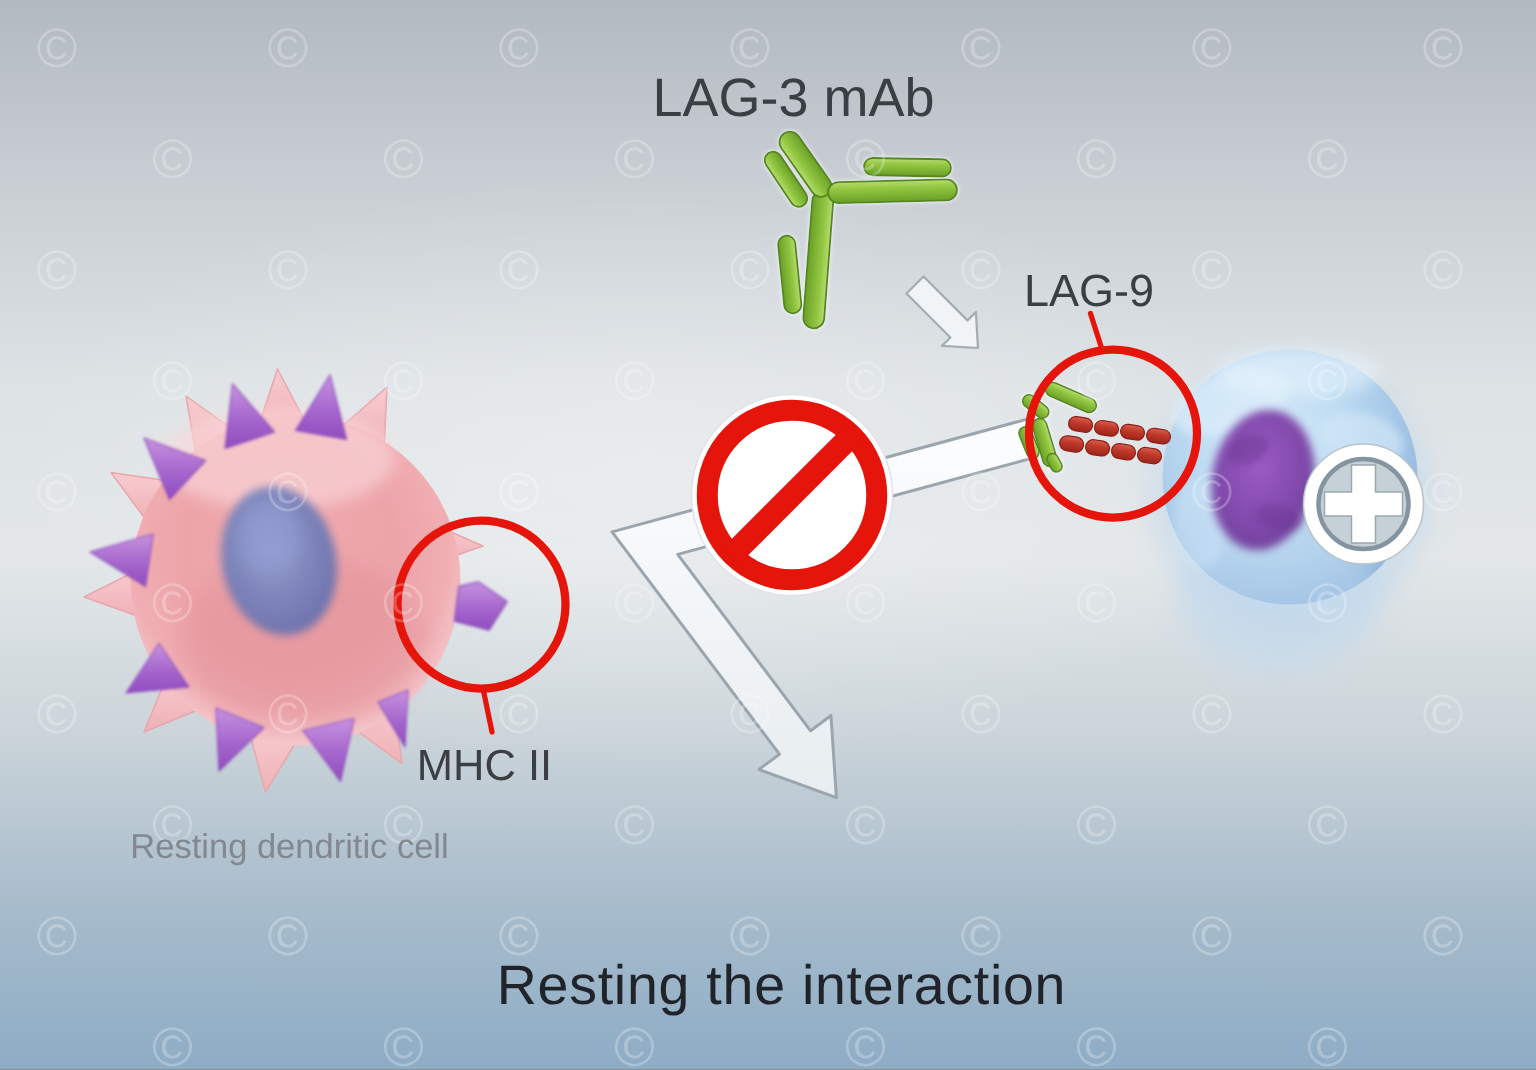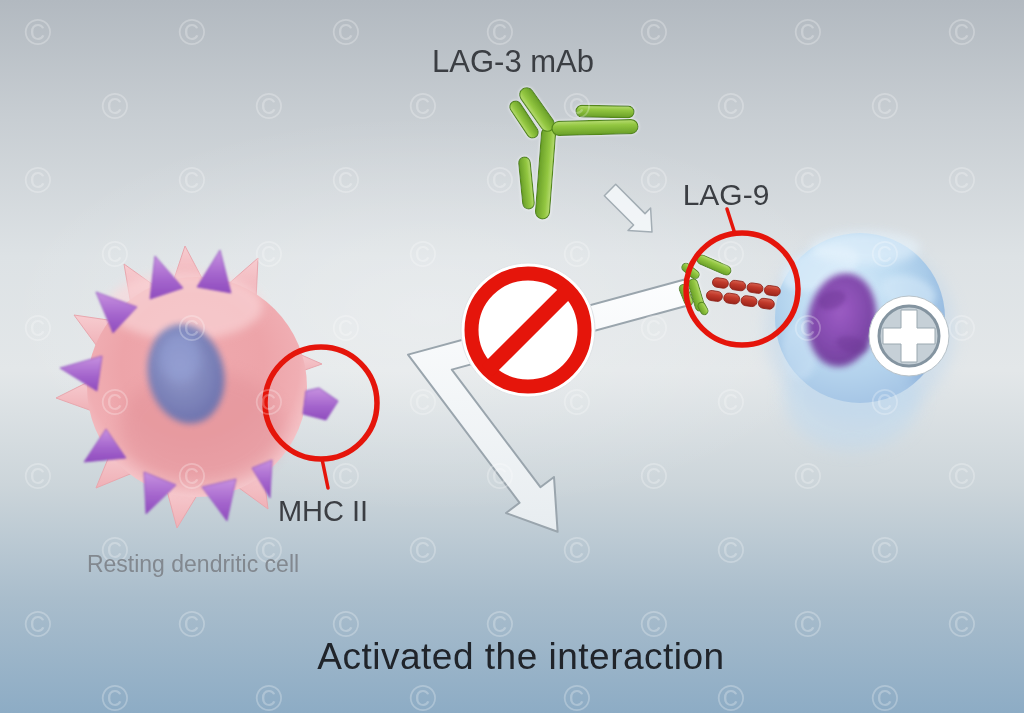--- a/index.html
+++ b/index.html
@@ -16,21 +16,21 @@
   #watermarks{position:absolute;left:0;top:0;width:100%;height:100%;z-index:20;pointer-events:none;}
   .wm{
     position:absolute;transform:translate(-50%,-50%);
     font-size:37px;color:rgba(255,255,255,0.26);
     font-family:"Liberation Sans", sans-serif;line-height:1;
   }
   #labels{position:absolute;left:0;top:0;width:100%;height:100%;z-index:30;}
   .label{position:absolute;transform:translateX(-50%);white-space:nowrap;}
   .lbl-dark{color:var(--label-dark,#3b3e43);}
   .lbl-gray{color:var(--label-gray,#82888f);}
-  #label-antibody{left:513px;top:44px;font-size:31px;}
+  #label-antibody{left:529px;top:44px;font-size:36px;}
   #label-receptor{left:726px;top:178px;font-size:30px;}
   #label-tcell{left:863px;top:412px;font-size:24px;}
   #label-mhc{left:323px;top:495px;font-size:29px;}
   #label-dc{left:193px;top:551px;font-size:23px;}
   #label-caption{left:521px;top:636px;font-size:37px;color:var(--title-dark,#20242a);letter-spacing:0.5px;}
   .red-stroke{stroke:var(--red,#e5150b);}
   .red-fill{fill:var(--red,#e5150b);}
 </style>
 </head>
 <body>
@@ -278,15 +278,15 @@
       <span class="wm" style="left: 577px; top: 698px;">©</span>
       <span class="wm" style="left: 731px; top: 698px;">©</span>
       <span class="wm" style="left: 885px; top: 698px;">©</span>
     </div>
 
   <div id="labels">
     <div class="label lbl-dark" id="label-antibody">LAG-3 mAb</div>
     <div class="label lbl-dark" id="label-receptor">LAG-9</div>
     <div class="label lbl-gray" id="label-dc">Resting dendritic cell</div>
     <div class="label lbl-dark" id="label-mhc">MHC II</div>
-    <div class="label" id="label-caption">Activated the interaction</div>
+    <div class="label" id="label-caption">Resting the interaction</div>
   </div>
 </div>
 
 </body></html>

